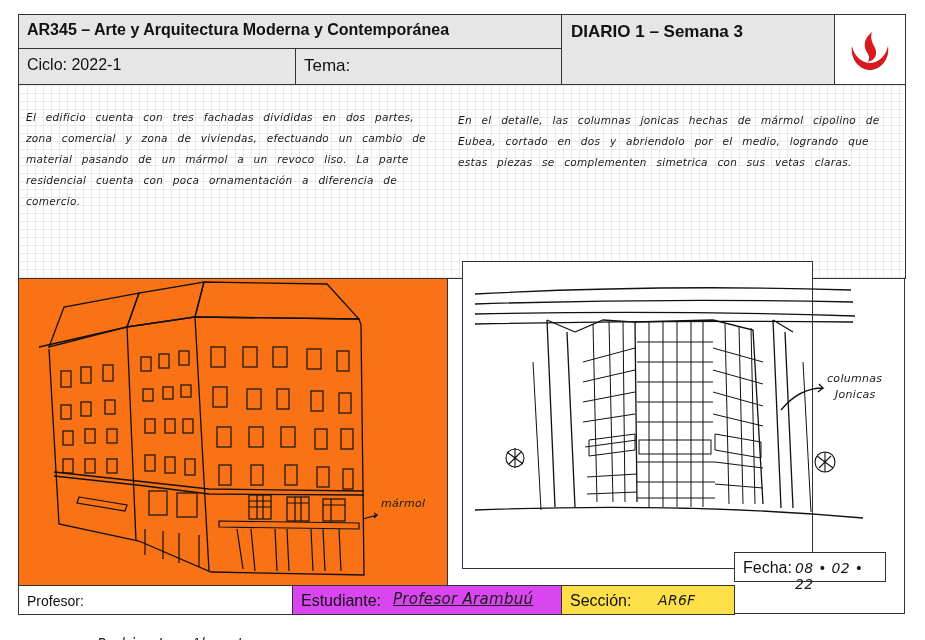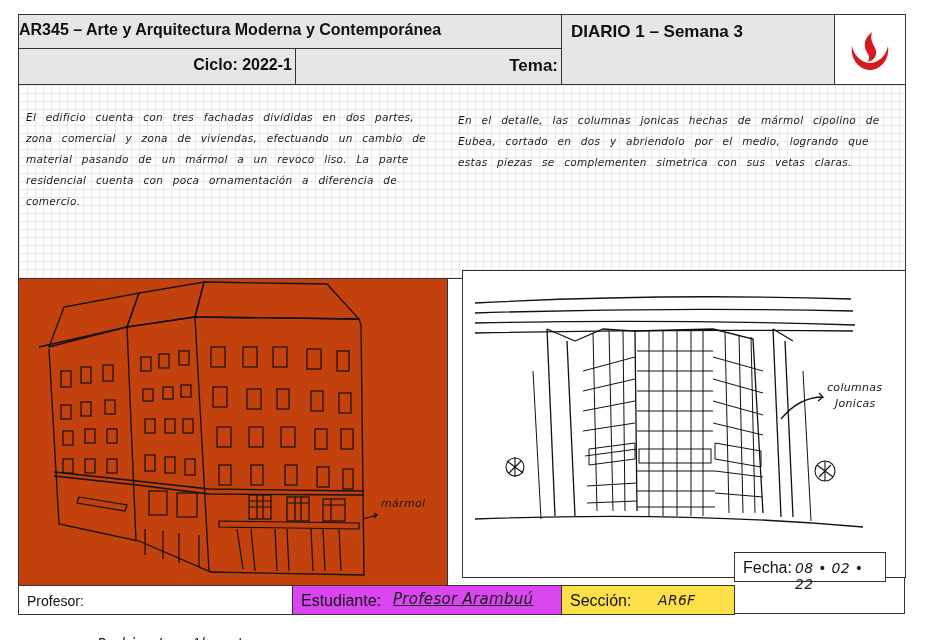--- a/index.html
+++ b/index.html
@@ -1,21 +1,21 @@
 <!DOCTYPE html>
 <html><head>
 <meta charset="utf-8">
 <style>
   html,body{margin:0;padding:0;background:#ffffff;}
   body{width:925px;height:640px;position:relative;overflow:hidden;font-family:"Liberation Sans",sans-serif;color:#111;}
   .frame{position:absolute;left:18px;top:14px;width:887px;height:600px;border:1.5px solid #333;box-sizing:border-box;}
   .cell{position:absolute;box-sizing:border-box;border:1px solid #333;}
   .gray{background:#e6e6e6;}
-  .hdr{font-size:16px;font-weight:bold;padding:6px 0 0 0;}
-  .reg{font-size:16px;font-weight:bold;padding:7px 3px 0 8px;text-align:right;}
+  .hdr{font-size:16px;font-weight:bold;padding:6px 0 0 8px;}
+  .reg{font-size:16px;font-weight:normal;padding:7px 10px 0 8px;}
   .grid{background-color:#fff;
     background-image:linear-gradient(#e9e9e9 1px,transparent 1px),linear-gradient(90deg,#e9e9e9 1px,transparent 1px);
     background-size:8px 8px;}
   .hand{font-family:"DejaVu Sans",sans-serif;font-style:italic;font-weight:normal;color:#1a1a1a;letter-spacing:0.3px;}
   .note{position:absolute;font-size:10.5px;line-height:21px;word-spacing:6px;}
   .foot-label{font-size:15px;position:absolute;top:7px;}
   .foot-val{position:absolute;font-size:14px;}
   svg{position:absolute;}
 </style>
 </head>
@@ -36,21 +36,21 @@
   <svg width="44" height="44" viewBox="0 0 44 44" style="left:13px;top:13px;">
     <path d="M4 18 C2 32 12 42 22 42 C32 42 42 32 40 18 C38 28 30 35 22 35 C14 35 6 28 4 18 Z" fill="#d71920"></path>
     <path d="M24 4 C14 12 16 20 20 26 C22 30 21 33 19 34 C27 33 30 26 27 20 C24 14 22 10 24 4 Z" fill="#d71920"></path>
   </svg>
 </div>
 
 <div class="cell grid" style="left:18px;top:84px;width:888px;height:195px;"></div>
 <div class="note hand" style="left:26px;top:107px;width:420px;">El edificio cuenta con tres fachadas divididas en dos partes, zona comercial y zona de viviendas, efectuando un cambio de material pasando de un mármol a un revoco liso. La parte residencial cuenta con poca ornamentación a diferencia de comercio.</div>
 <div class="note hand" style="left:458px;top:110px;width:430px;">En el detalle, las columnas jonicas hechas de mármol cipolino de Eubea, cortado en dos y abriendolo por el medio, logrando que estas piezas se complementen simetrica con sus vetas claras.</div>
 
-<div class="cell" style="left:18px;top:278px;width:430px;height:308px;background:#c2410c;">
+<div class="cell" style="left:18px;top:278px;width:430px;height:308px;background:#f97316;">
   <svg width="445" height="308" viewBox="0 0 445 308" style="left:0;top:0;" fill="none" stroke="#111" stroke-width="1.3">
 
     <path d="M30 68 L45 28 L120 14 L108 48 Z"></path>
     <path d="M108 48 L120 14 L185 3 L176 38 Z"></path>
     <path d="M176 38 L185 3 L308 5 L340 40 Z"></path>
     <path d="M20 68 L108 48 L176 38 L340 40 L342 46"></path>
 
     <path d="M30 70 L40 245 L120 262 L192 293 L345 296 L342 46"></path>
     <line x1="108" y1="48" x2="117" y2="262"></line>
     <line x1="176" y1="38" x2="190" y2="292"></line>
@@ -114,21 +114,21 @@
       <path d="M200 242 L340 244 L340 250 L200 248 Z"></path>
       <path d="M218 250 L224 290 M232 250 L236 292 M256 250 L258 292 M268 250 L270 292 M292 250 L294 292 M304 250 L306 292 M320 250 L322 292"></path>
       <path d="M60 218 L108 226 L106 232 L58 224 Z"></path>
     </g>
 
     <path d="M344 240 L358 236 L355 234 M358 236 L355 239"></path>
   </svg>
   <div class="hand" style="position:absolute;left:362px;top:218px;font-size:11px;">mármol</div>
 </div>
 
-<div class="cell" style="left:462px;top:270px;width:444px;height:308px;background:#fff;">
+<div class="cell" style="left:462px;top:261px;width:351px;height:308px;background:#fff;">
   <svg width="444" height="308" viewBox="0 0 444 308" style="left:0;top:0;" fill="none" stroke="#111" stroke-width="1.3">
     <path d="M12 32 Q200 22 388 28"></path>
     <path d="M12 42 Q200 36 390 40"></path>
     <path d="M12 52 Q200 48 392 54"></path>
     <path d="M12 62 Q200 58 390 60"></path>
     <path d="M84 58 L92 245 M104 70 L112 245 M310 58 L318 246 M322 70 L330 246"></path>
     <path d="M84 58 L112 70 M310 58 L330 70"></path>
     <path d="M112 70 L140 58 L172 60 L174 240 M250 58 L290 68 L300 242 M172 60 L250 58"></path>
 
     <g stroke-width="1">

